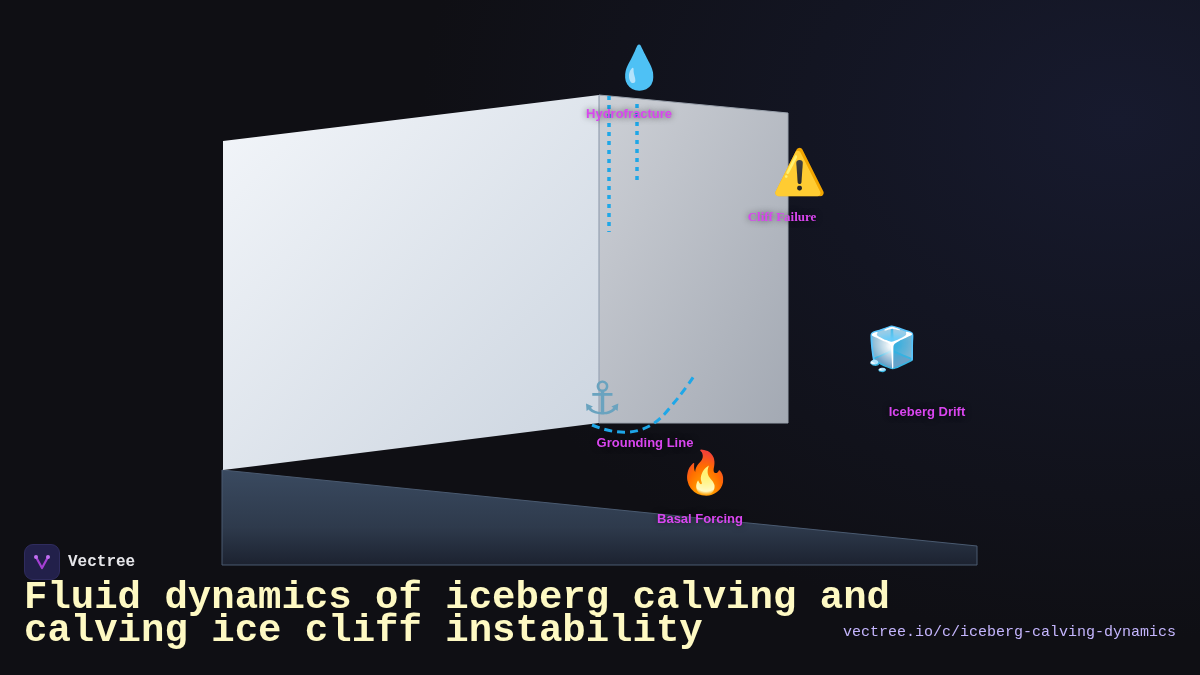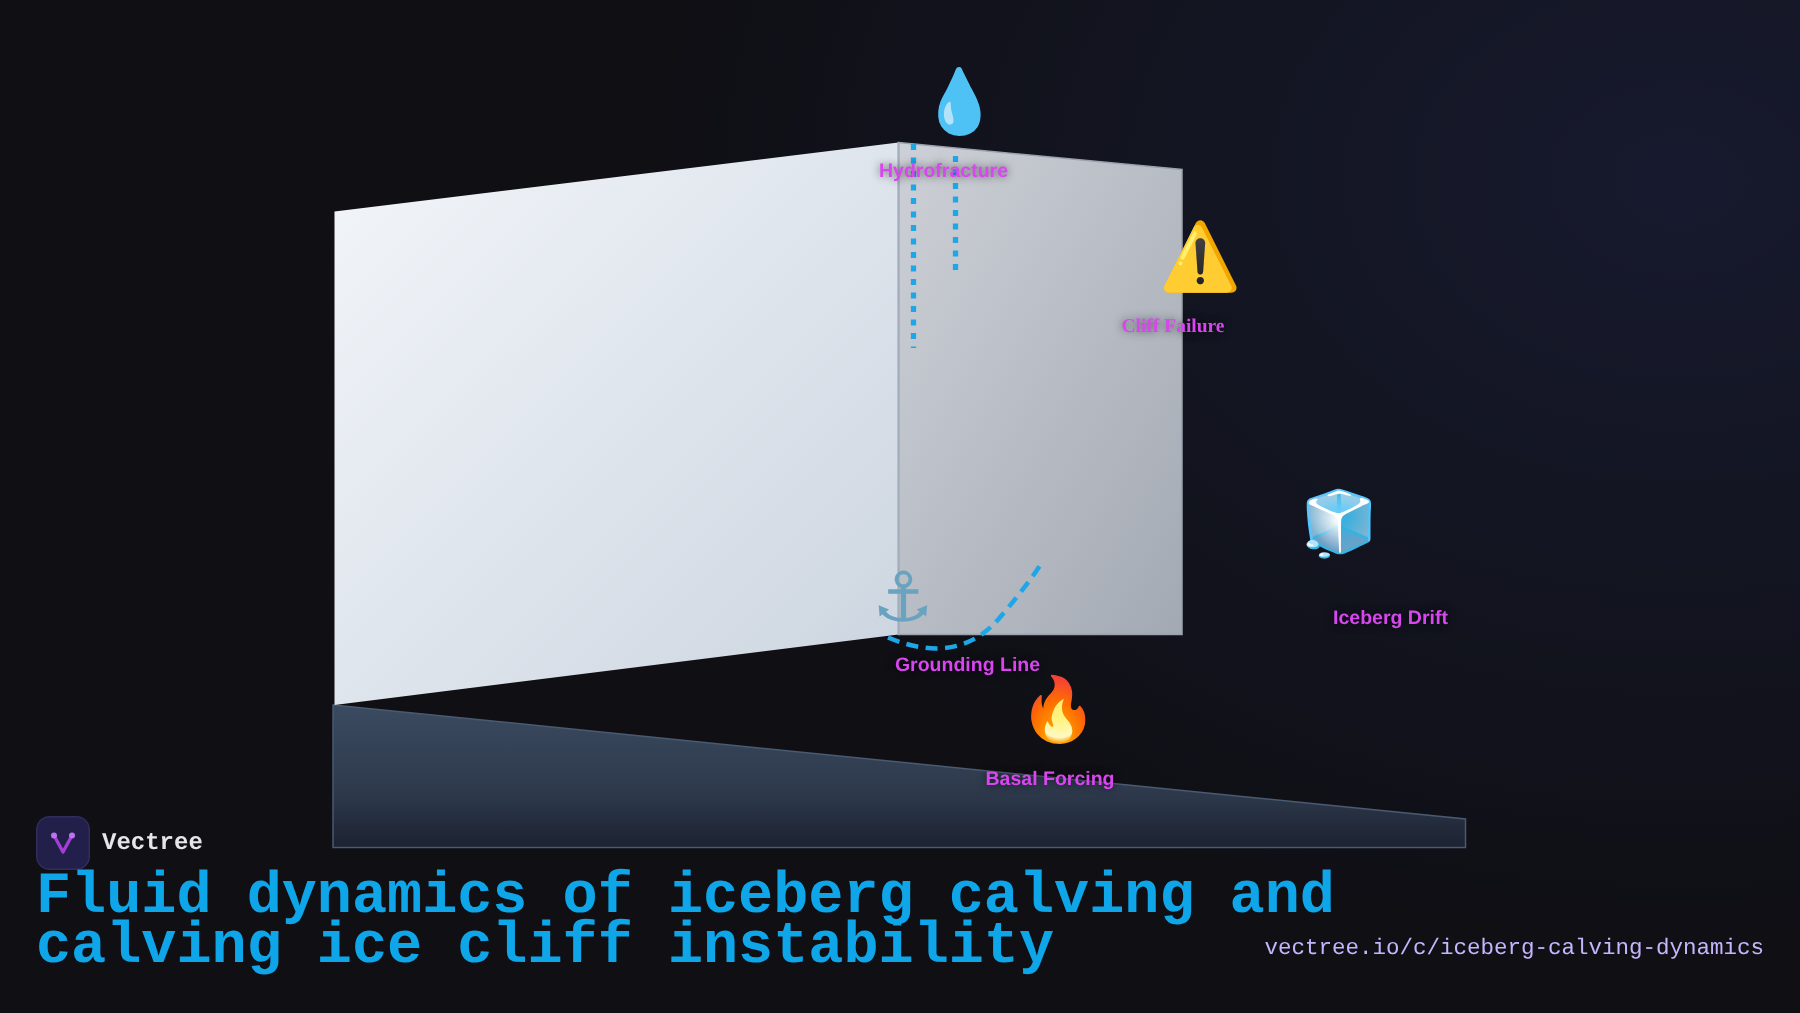--- a/index.html
+++ b/index.html
@@ -28,21 +28,21 @@
   }
   .brand-logo {
     width:34px; height:34px; border-radius:9px; background:#22204a;
     border:1px solid #2f2c5e; display:flex; align-items:center; justify-content:center;
   }
   .brand-name {
     color:#e6e6ea; font-family:"Liberation Mono", monospace; font-weight:bold; font-size:16px;
   }
   .title {
     position:absolute; left:24px; top:582px; margin:0;
-    color:#0ea5e9; font-family:"Liberation Mono", monospace; font-weight:bold;
+    color:#fef9c3; font-family:"Liberation Mono", monospace; font-weight:bold;
     font-size:39px; line-height:33px; letter-spacing:0px;
   }
   .url {
     position:absolute; right:24px; top:624px;
     color:#c4b5fd; font-family:"Liberation Mono", monospace; font-size:15px;
   }
 </style>
 </head>
 <body>
 

